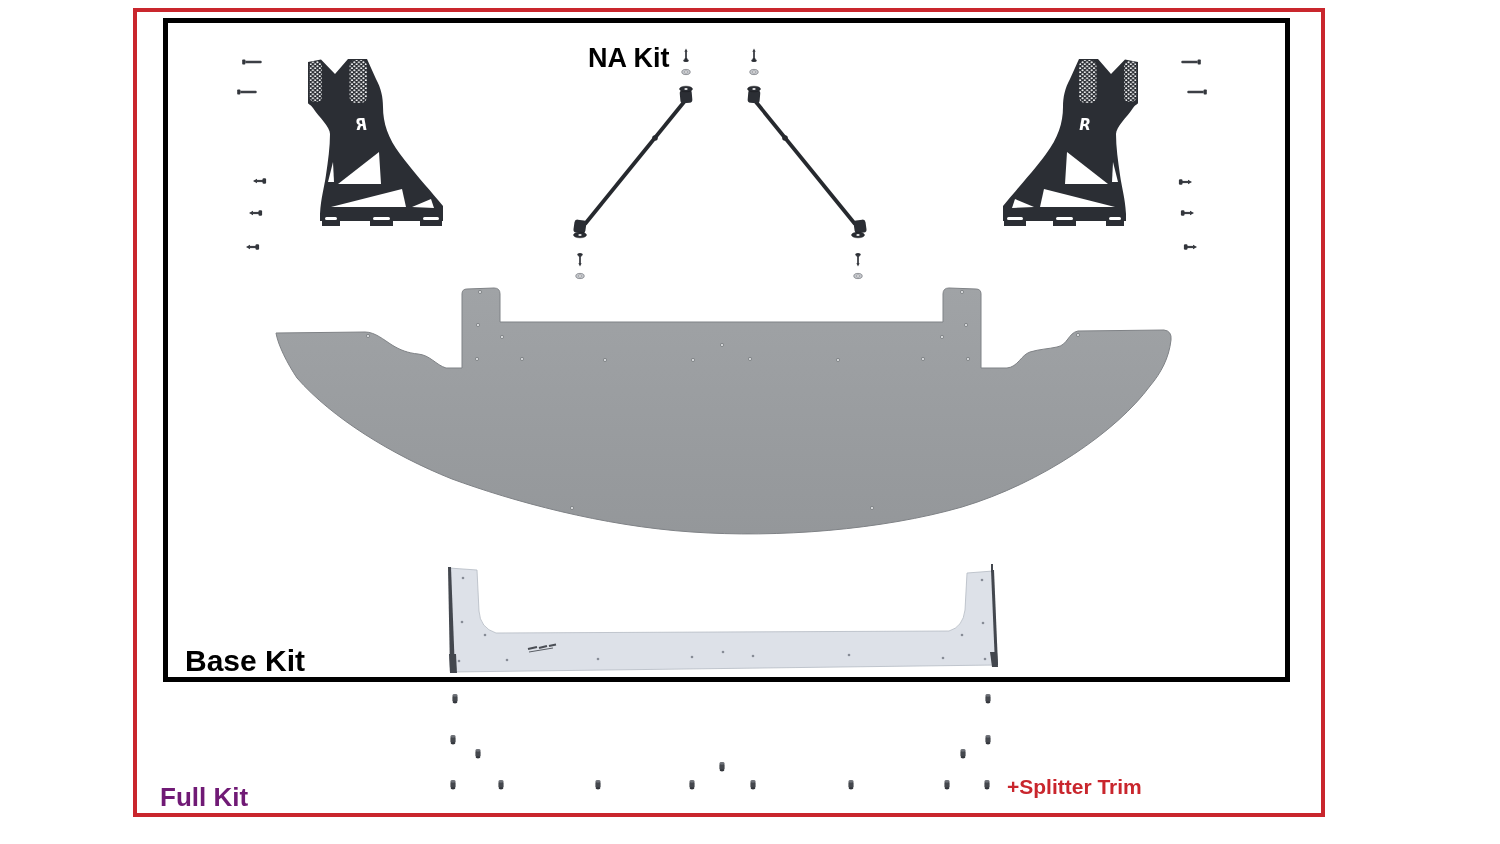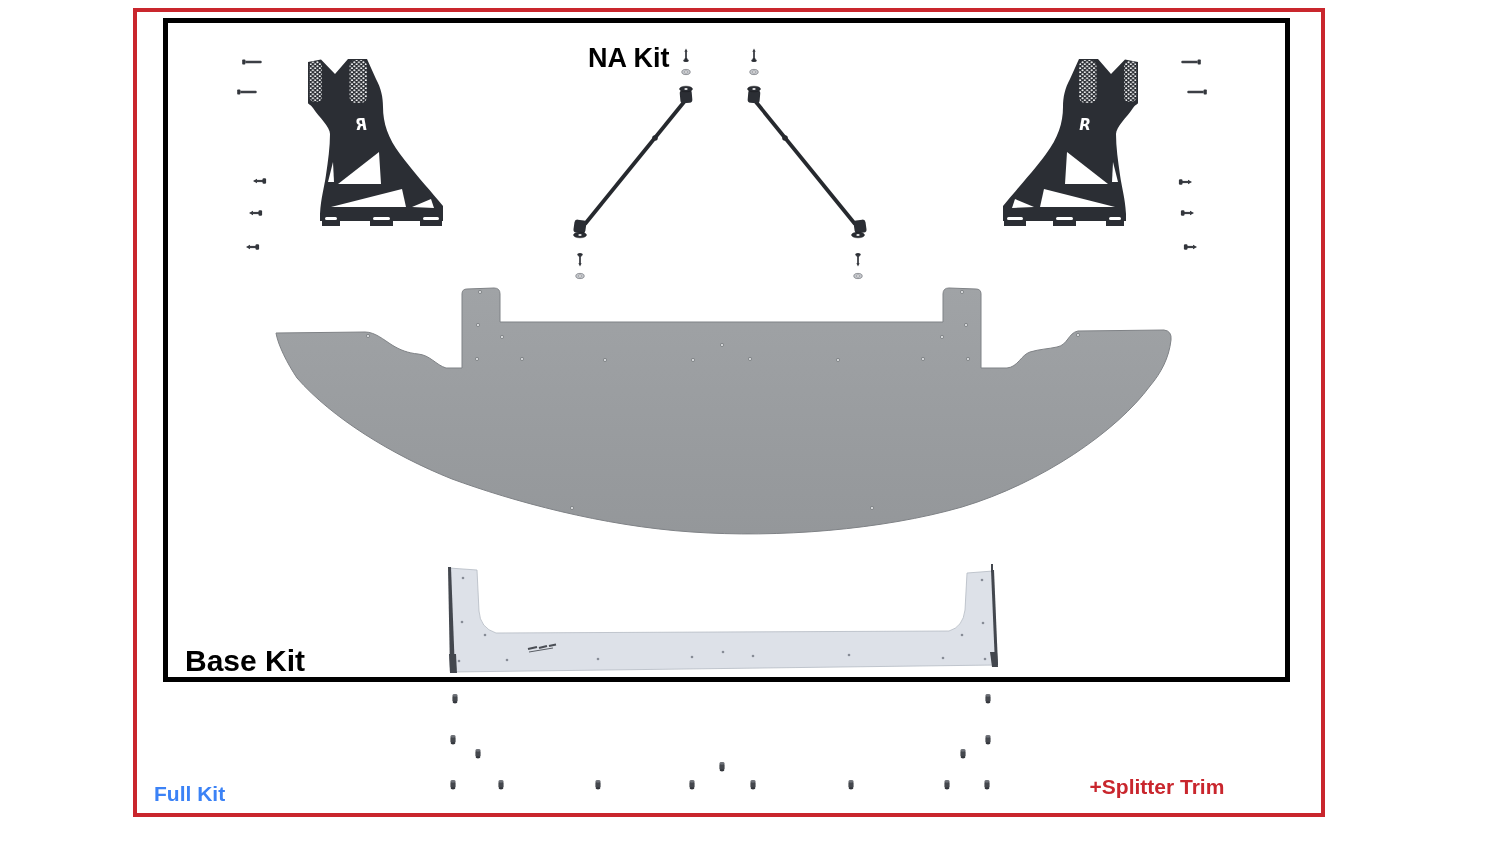--- a/index.html
+++ b/index.html
@@ -4,22 +4,22 @@
 <style>
   html,body{margin:0;padding:0;background:#ffffff;}
   #canvas{position:relative;width:1500px;height:844px;background:#ffffff;overflow:hidden;
           font-family:"Liberation Sans",sans-serif;}
   .frame{position:absolute;background:transparent;}
   #full-kit-frame{left:133px;top:8px;width:1184px;height:801px;border:4px solid #c9262d;}
   #base-kit-frame{left:163px;top:18px;width:1117px;height:654px;border:5px solid #000000;}
   .lbl{position:absolute;font-weight:bold;white-space:nowrap;}
   #kit-title{left:588px;top:23px;width:260px;font-size:27px;color:#000;margin-top:20px;}
   #label-base-kit{left:185px;top:644px;font-size:30px;color:#000;}
-  #label-full-kit{left:154px;top:782px;font-size:21px;color:#3b82f6;}
-  #label-splitter-trim{left:1007px;top:775px;width:300px;text-align:center;font-size:21px;color:#c9262d;}
+  #label-full-kit{left:160px;top:782px;font-size:26px;color:#701a75;}
+  #label-splitter-trim{left:1007px;top:775px;width:300px;text-align:left;font-size:21px;color:#c9262d;}
   .part-svg{position:absolute;pointer-events:none;}
   #bracket-left-svg{left:307px;top:57px;}
   #bracket-right-svg{left:1002px;top:57px;}
   #plate-svg{left:272px;top:283px;}
   #trim-svg{left:446px;top:564px;}
   #hardware-svg{left:0;top:0;}
 </style>
 </head>
 <body>
 

